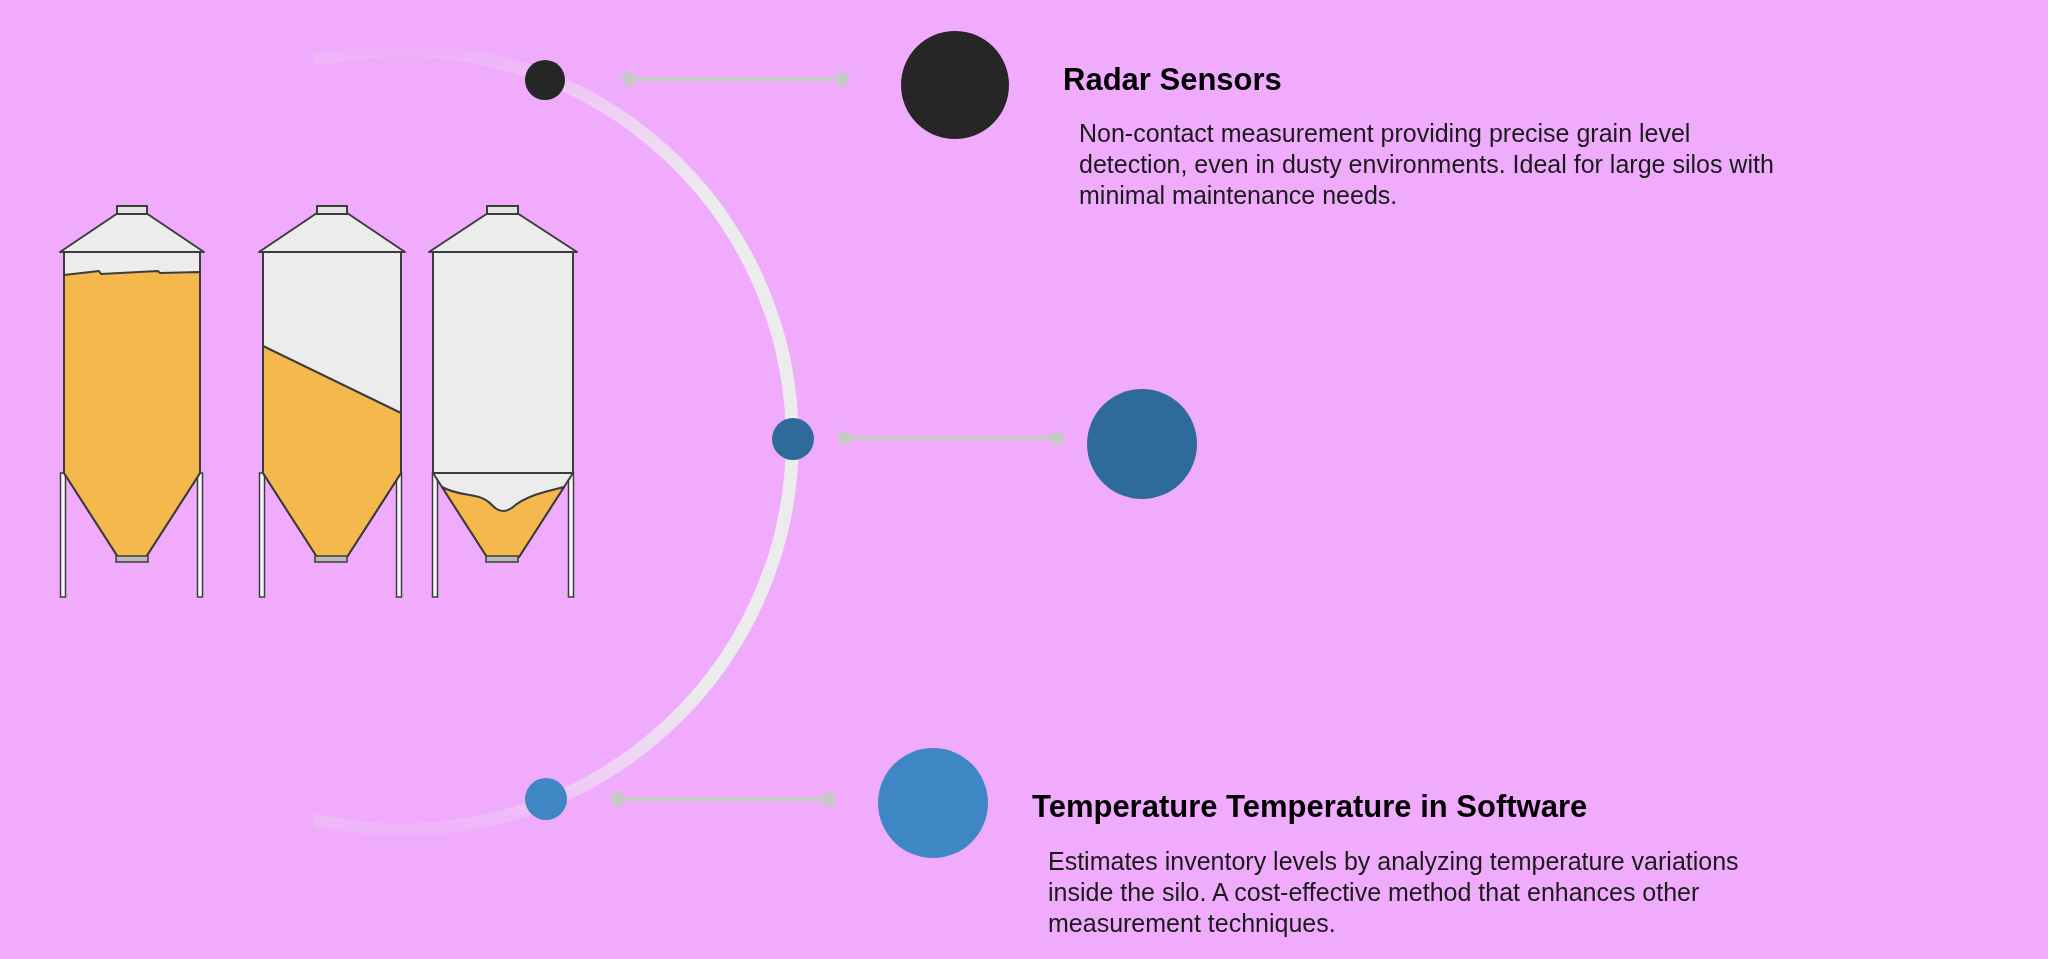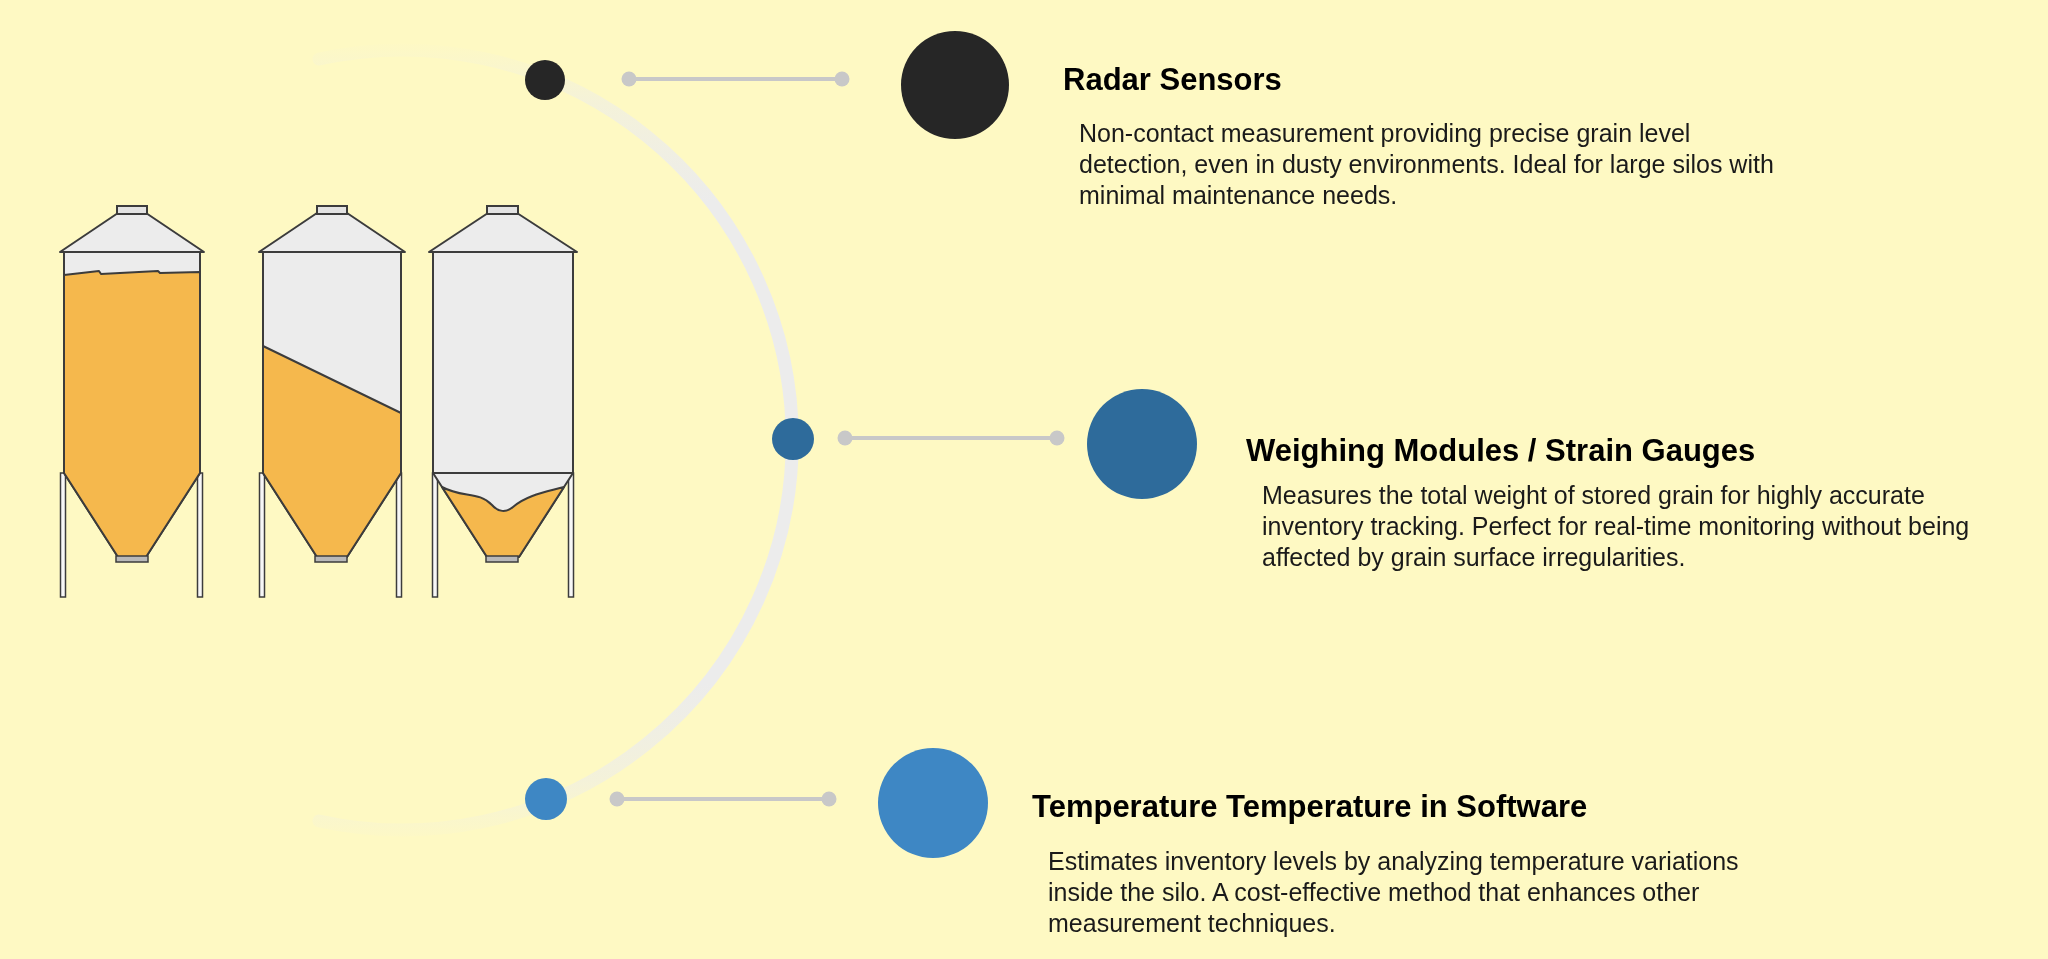--- a/index.html
+++ b/index.html
@@ -1,19 +1,19 @@
 <!DOCTYPE html>
 <html style="--dark_circle: #262626; --blue_dark: #2e6b9b; --blue_light: #3e87c4; --grain: #f5b84d;"><head>
 <meta charset="utf-8">
 <style>
   html,body{margin:0;padding:0;background:#ffffff;}
   .canvas{
     position:relative;
     width:2048px;height:959px;
-    background:#fef9c3;
+    background:#f0abfc;
     font-family:"Liberation Sans", sans-serif;
     overflow:hidden;
   }
   .gfx{position:absolute;left:0;top:0;width:2048px;height:959px;}
 
   
   .arc{fill:none;stroke:url(#arcFade);stroke-width:13;stroke-linecap:round;}
   .silo-fill{fill:#ececec;stroke:#3c3c3c;stroke-width:2;stroke-linejoin:round;}
   .silo-cap{fill:#e3e3e3;stroke:#3c3c3c;stroke-width:2;}
   .silo-leg{fill:#f7f7f7;stroke:#3c3c3c;stroke-width:1.5;}
@@ -120,26 +120,20 @@
     <circle class="blue-light-fill" cx="933" cy="803" r="55"></circle>
   </svg>
 
   <section class="text-block" id="sec-radar">
     <h3>Radar Sensors</h3>
     <p>Non-contact measurement providing precise grain level
 detection, even in dusty environments. Ideal for large silos with
 minimal maintenance needs.</p>
   </section>
 
-  <section class="text-block" id="sec-weighing">
-    <h3>Weighing Modules / Strain Gauges</h3>
-    <p>Measures the total weight of stored grain for highly accurate
-inventory tracking. Perfect for real-time monitoring without being
-affected by grain surface irregularities.</p>
-  </section>
 
   <section class="text-block" id="sec-temperature">
     <h3>Temperature Temperature in Software</h3>
     <p>Estimates inventory levels by analyzing temperature variations
 inside the silo. A cost-effective method that enhances other
 measurement techniques.</p>
   </section>
 
 </div>
 

